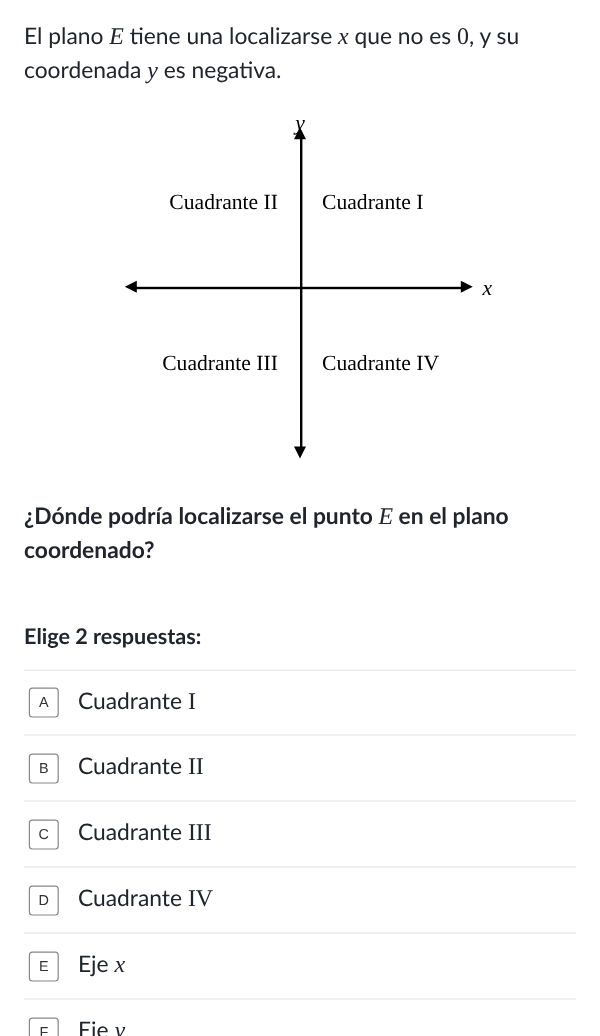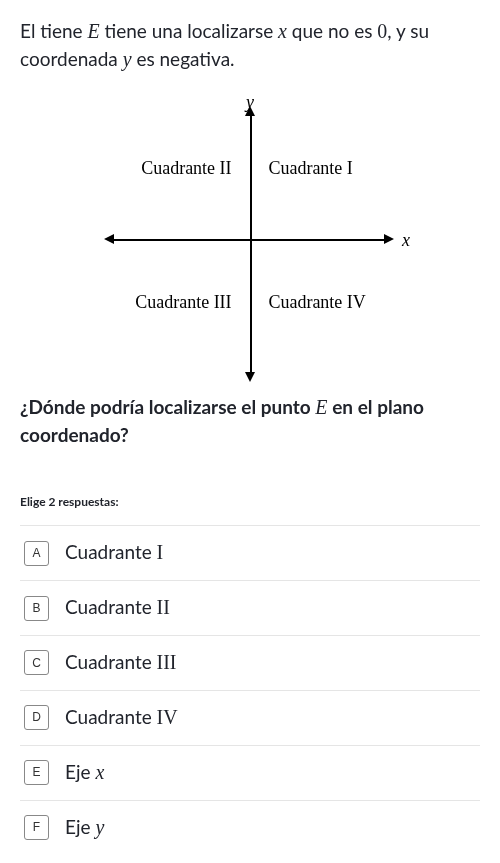--- a/index.html
+++ b/index.html
@@ -19,22 +19,22 @@
     font-size: 1.05em;
   }
   .mathnum {
     font-family: "Times New Roman", Georgia, serif;
     font-size: 1.05em;
   }
   .roman {
     font-family: "Times New Roman", Georgia, serif;
     font-size: 1.05em;
   }
-  .question { font-weight: 700; margin: 4px 0 18px 0; }
-  .instruction { font-weight: 700; font-size: 12px; margin-bottom: 14px; margin-top: 46px; }
+  .question { font-weight: 700; margin: 28px 0 18px 0; }
+  .instruction { font-weight: 700; font-size: 18px; margin-bottom: 14px; margin-top: 46px; }
 
   
   .diagram-wrap { width: 100%; display: flex; justify-content: center; }
   .diagram {
     position: relative;
     width: 320px;
     height: 290px;
     margin: 6px 0 6px 0;
     font-family: "Times New Roman", Georgia, serif;
     color: #000;
@@ -93,21 +93,21 @@
     margin-right: 16px;
     margin-left: 2px;
     font-family: -apple-system, BlinkMacSystemFont, "Segoe UI", Arial, sans-serif;
   }
   .opt-label { font-size: 19px; }
 </style>
 </head>
 <body>
 
 <div class="problem-text">
-  <span>El tiene </span><span class="mathvar">E</span><span> tiene una localizarse </span><span class="mathvar">x</span><span> que no es </span><span class="mathnum">0</span><span>, y su coordenada </span><span class="mathvar">y</span><span> es negativa.</span>
+  <span>El plano </span><span class="mathvar">E</span><span> tiene una localizarse </span><span class="mathvar">x</span><span> que no es </span><span class="mathnum">0</span><span>, y su coordenada </span><span class="mathvar">y</span><span> es negativa.</span>
 </div>
 
 <div class="diagram-wrap">
 <div class="diagram">
   <div class="axis-y"></div>
   <div class="axis-x" style="left:22px; right:24px;"></div>
   <div class="arrow arrow-up"></div>
   <div class="arrow arrow-down"></div>
   <div class="arrow arrow-right" style="right:16px;"></div>
   <div class="arrow arrow-left" style="left:14px;"></div>

